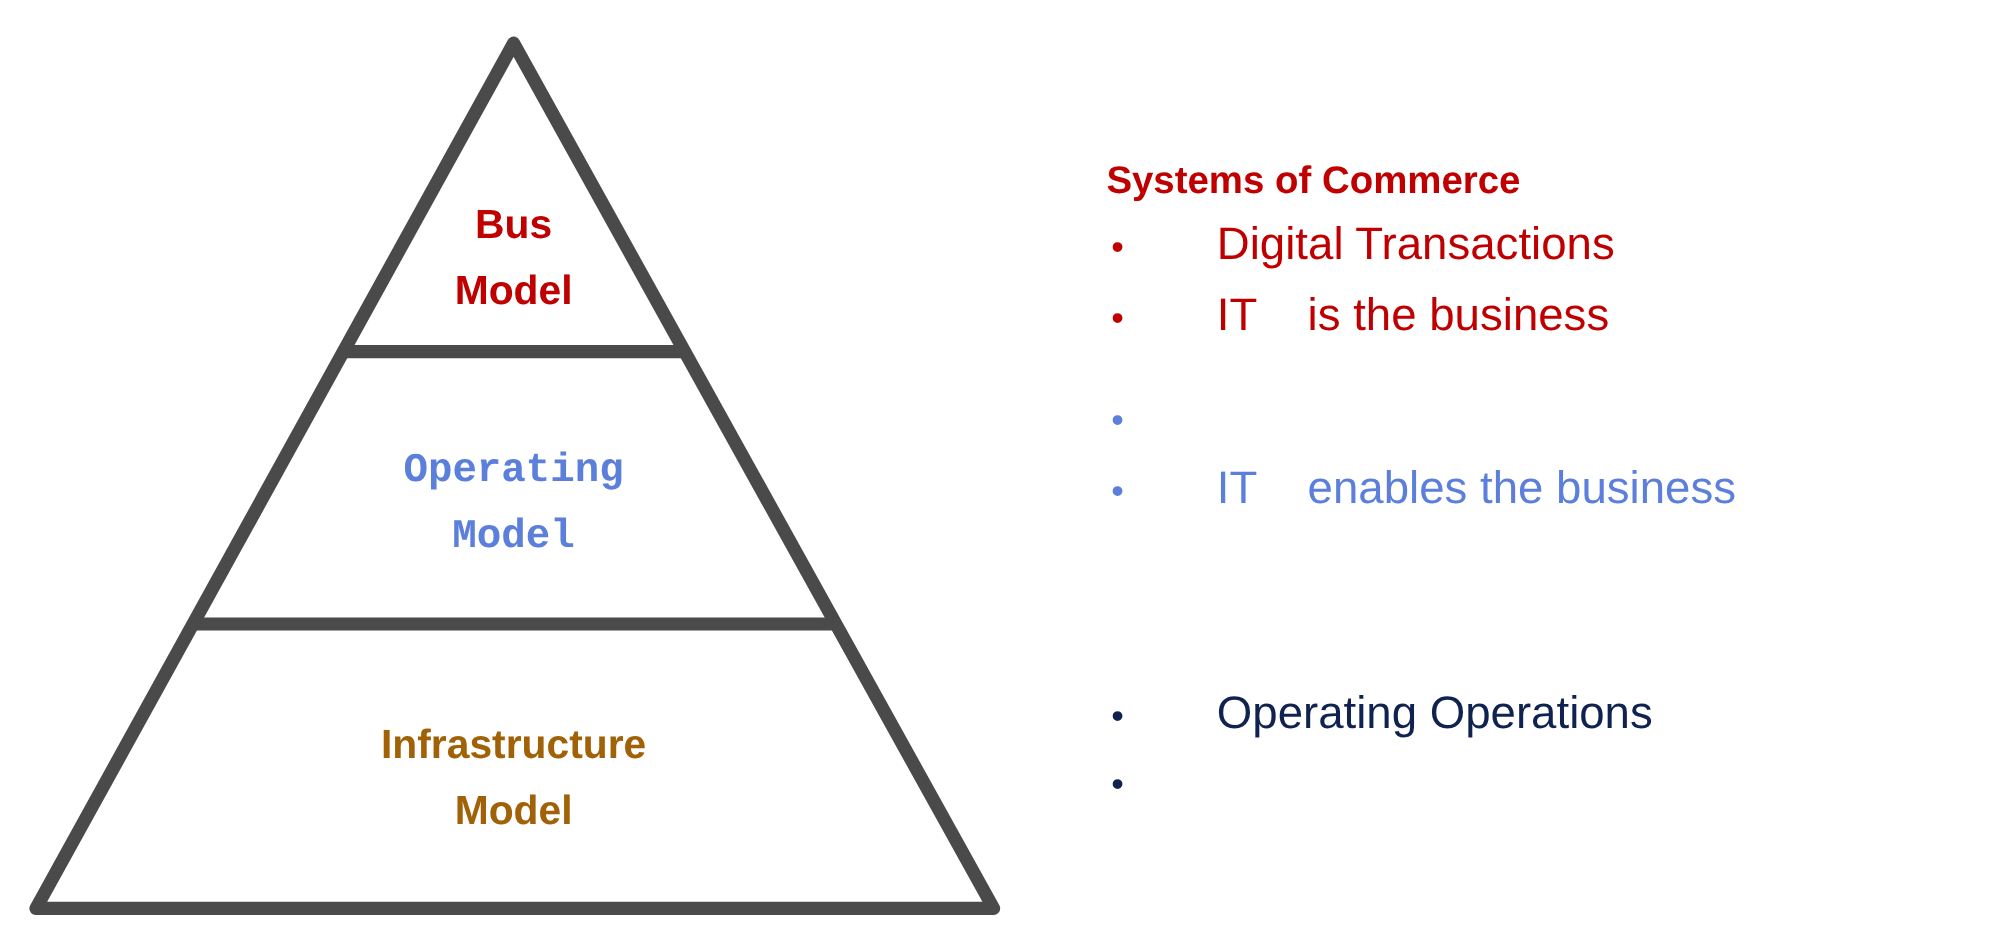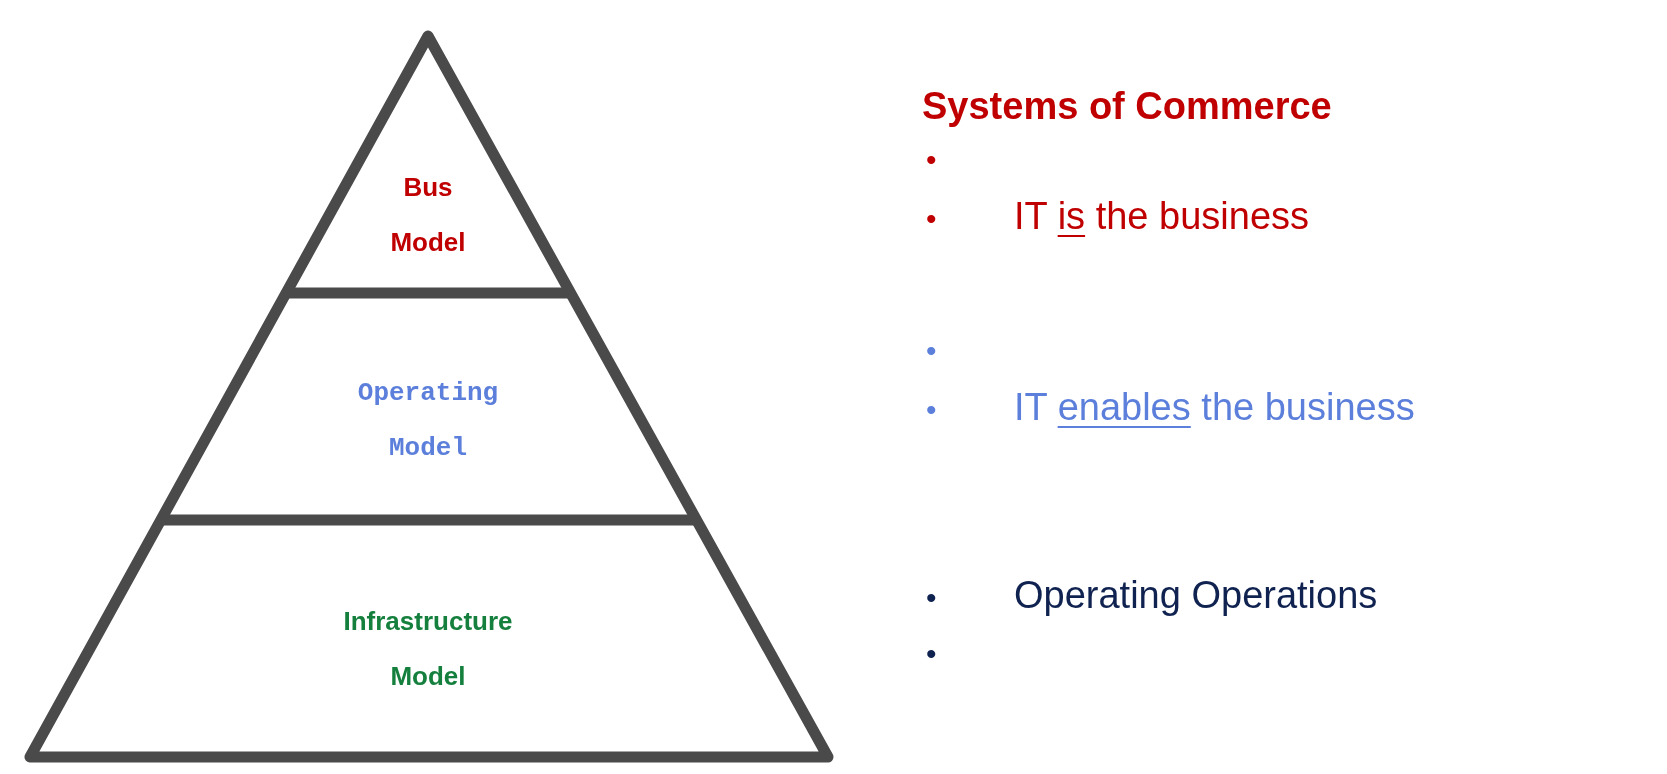--- a/index.html
+++ b/index.html
@@ -18,79 +18,81 @@
       position: absolute;
       left: 0;
       top: 0;
       width: 1667px;
       height: 774px;
     }
     .tier-label {
       position: absolute;
       text-align: center;
       font-weight: bold;
-      font-size: 26px;
+      font-size: 34px;
       line-height: 55px;
       transform: translateX(-50%);
       white-space: nowrap;
     }
     .tier-label span { display: block; }
     .section {
       position: absolute;
       left: 922px;
       white-space: nowrap;
     }
     .section-title {
       font-weight: bold;
-      font-size: 38px;
+      font-size: 32px;
       line-height: 52px;
       margin-left: 0;
+      margin-top: 44px;
     }
     .bullet-row {
       font-size: 38px;
       line-height: 56px;
       display: flex;
       align-items: baseline;
     }
     .bullet-glyph {
       display: inline-block;
       width: 88px;
       padding-left: 4px;
       font-size: 30px;
     }
-    .u { text-decoration: underline; text-underline-offset: 6px; text-decoration-thickness: 2px; }
+    .u { text-underline-offset: 6px; text-decoration-thickness: 2px; margin-left: 32px; }
   </style>
 </head>
 <body>
 
 <svg id="pyramid-svg" viewBox="0 0 1667 774">
   <polygon points="428,36 30,757 828,757" fill="none" stroke="#4a4a4a" stroke-width="11" stroke-linejoin="round"></polygon>
   <line x1="288" y1="293" x2="568" y2="293" stroke="#4a4a4a" stroke-width="11"></line>
   <line x1="163" y1="520" x2="694" y2="520" stroke="#4a4a4a" stroke-width="11"></line>
 </svg>
 
 <div class="tier-label" style="left:428px; top:160px; color:#c00000;">
   <span>Bus</span>
   <span>Model</span>
 </div>
 
 <div class="tier-label" style="left:428px; top:366px; color:#5b7fdb;font-family:Liberation Mono, monospace;">
   <span>Operating</span>
   <span>Model</span>
 </div>
 
-<div class="tier-label" style="left:428px; top:594px; color:#15803d;">
+<div class="tier-label" style="left:428px; top:594px; color:#a16207;">
   <span>Infrastructure</span>
   <span>Model</span>
 </div>
 
 <div class="section" style="top:80px; color:#c00000;">
   <div class="section-title">Systems of Commerce</div>
   <div class="bullet-row">
     <span class="bullet-glyph">•</span>
+    <span>Digital Transactions</span>
   </div>
   <div class="bullet-row">
     <span class="bullet-glyph">•</span>
     <span style="white-space:pre;"><span>IT </span><span class="u">is</span><span> the business</span></span>
   </div>
 </div>
 
 <div class="section" style="top:323px; color:#5b7fdb;">
   <div class="bullet-row">
     <span class="bullet-glyph">•</span>

